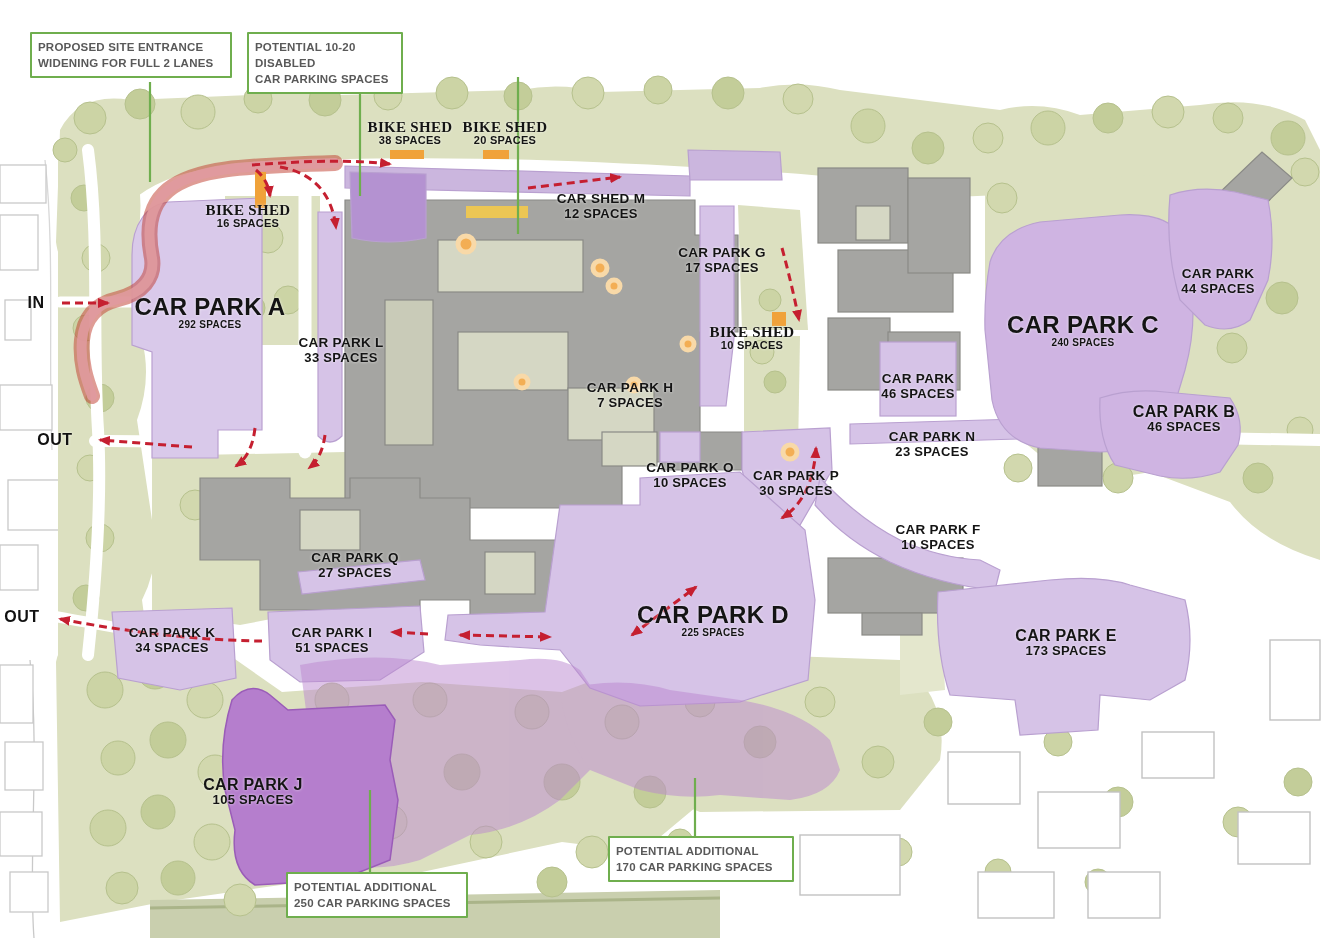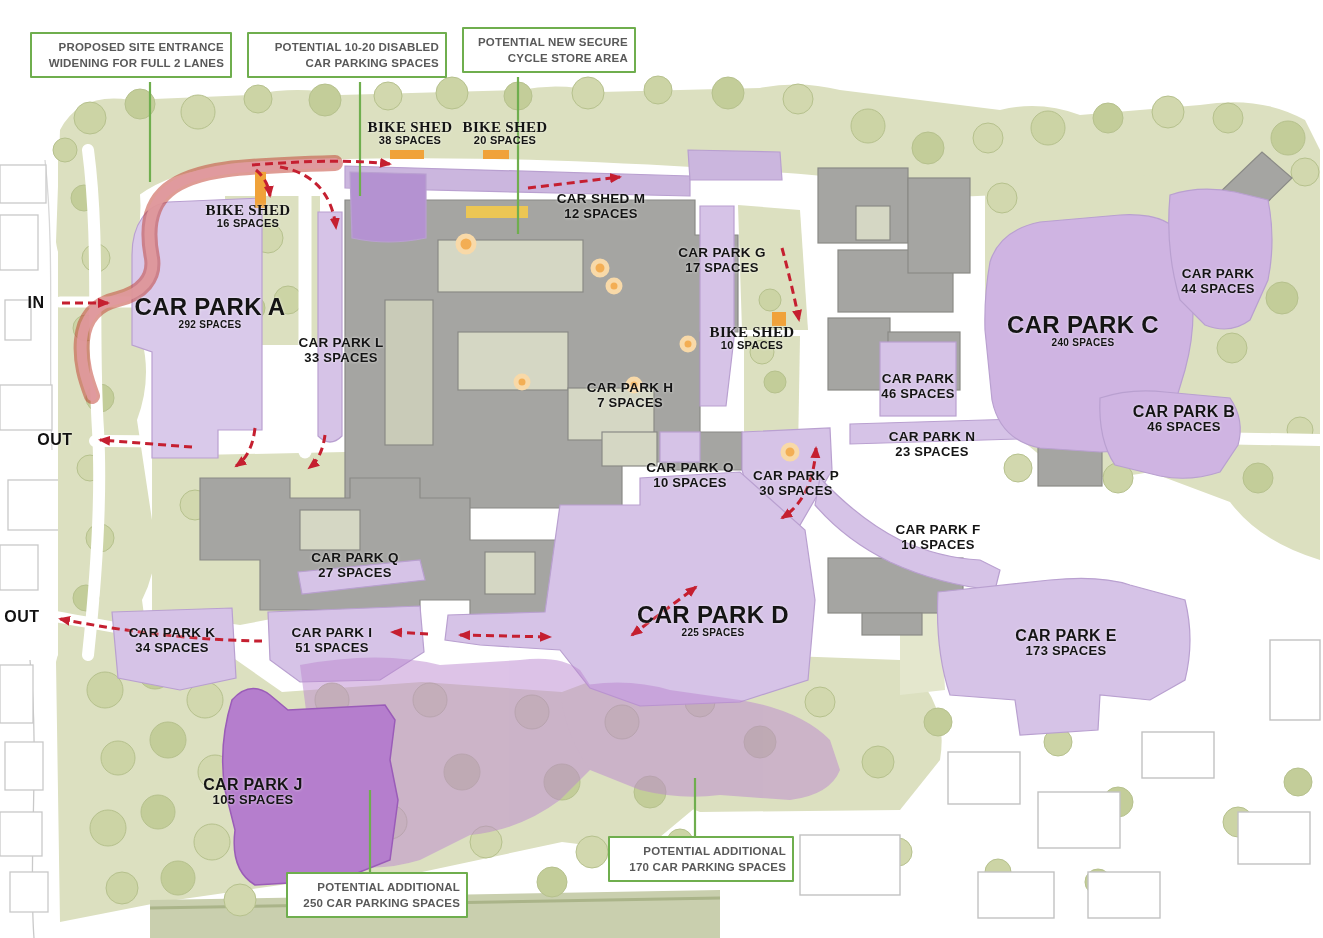--- a/index.html
+++ b/index.html
@@ -10,21 +10,21 @@
        color:#141414;font-weight:800;white-space:nowrap;letter-spacing:.3px;
        text-shadow:0 0 3px rgba(255,255,255,.75);}
   .lbl .l1,.lbl .l2{display:block;}
   .lg .l1{font-size:24px;} .lg .l2{font-size:10px;}
   .lg2 .l1{font-size:16px;} .lg2 .l2{font-size:13px;}
   .md .l1{font-size:13.5px;} .md .l2{font-size:13px;}
   .bs .l1{font-size:15px;font-family:Liberation Serif, serif;} .bs .l2{font-size:11px;}
   .flow{position:absolute;transform:translate(-50%,-50%);font-size:16px;font-weight:800;
         color:#111;letter-spacing:.5px;text-shadow:0 0 3px rgba(255,255,255,.8);}
   .callout{position:absolute;background:#ffffff;border:2px solid #6fae4e;border-radius:1px;
-           padding:5px 6px;text-align:right;font-size:11.5px;font-weight:700;color:#595959;
+           padding:5px 6px;text-align:left;font-size:11.5px;font-weight:700;color:#595959;
            line-height:1.4;letter-spacing:.2px;box-sizing:border-box;}
   .callout span{display:block;}
 </style>
 </head>
 <body>
 
 <div id="stage">
 
 <svg id="map-svg" viewBox="0 0 1323 938">
   <defs>
@@ -279,27 +279,23 @@
     <path d="M460,635 L550,637" marker-start="url(#ah)" marker-end="url(#ah)"></path>
     <path d="M632,635 L696,587" marker-start="url(#ah)" marker-end="url(#ah)"></path>
     <path d="M816,448 Q813,498 782,518" marker-start="url(#ah)" marker-end="url(#ah)"></path>
   </g>
 </svg>
 
 <div class="callout" style="left:30px;top:32px;width:202px">
   <span>PROPOSED SITE ENTRANCE</span>
   <span>WIDENING FOR FULL 2 LANES</span>
 </div>
-<div class="callout" style="left:247px;top:32px;width:200px">
+<div class="callout" style="left:247px;top:32px;width:156px">
   <span>POTENTIAL 10-20 DISABLED</span>
   <span>CAR PARKING SPACES</span>
-</div>
-<div class="callout" style="left:462px;top:27px;width:174px">
-  <span>POTENTIAL NEW SECURE</span>
-  <span>CYCLE STORE AREA</span>
 </div>
 <div class="callout" style="left:286px;top:872px;width:182px">
   <span>POTENTIAL ADDITIONAL</span>
   <span>250 CAR PARKING SPACES</span>
 </div>
 <div class="callout" style="left:608px;top:836px;width:186px">
   <span>POTENTIAL ADDITIONAL</span>
   <span>170 CAR PARKING SPACES</span>
 </div>
 

